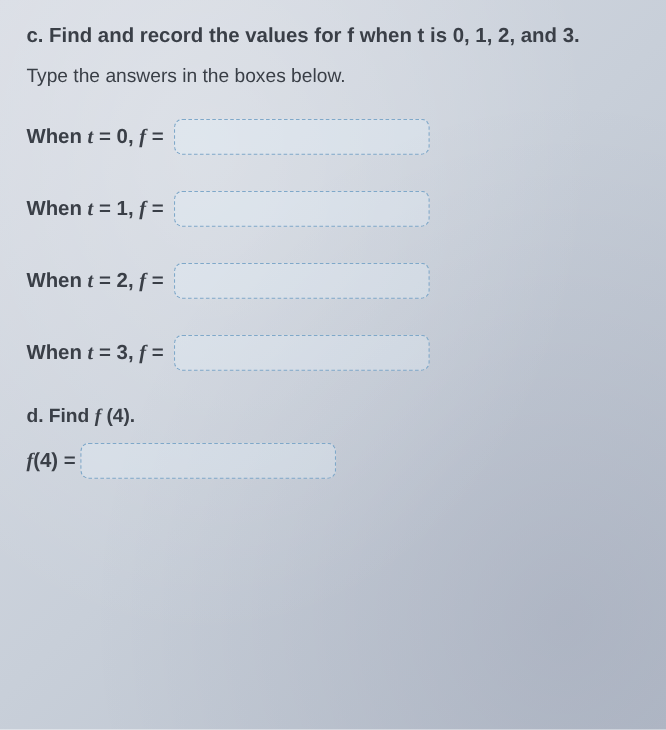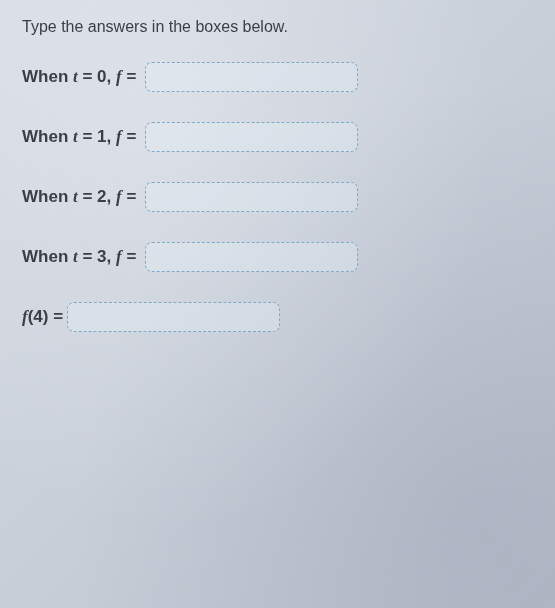--- a/index.html
+++ b/index.html
@@ -80,20 +80,24 @@
     font-weight: 600;
     color: #3a3f47;
   }
   .f4-row .it { font-style: italic; font-family: "Times New Roman", Georgia, serif; font-weight: 600; }
 </style>
 </head>
 <body>
 
 <div class="content">
 
+  <div class="instr-line">
+    <span class="part-label">c.</span>
+    <span>Find and record the values for </span><span class="it">f</span><span> when </span><span class="it">t</span><span> is 0, 1, 2, and 3.</span>
+  </div>
 
   <div class="sub-instr">Type the answers in the boxes below.</div>
 
   <div class="row">
     <span class="txt">When </span>
       <span class="it">t</span>
       <span class="txt"> = 0, </span>
       <span class="it">f</span>
       <span class="txt"> = </span>
     <input type="text" class="answer-box" value="" style="">
@@ -120,20 +124,24 @@
   <div class="row">
     <span class="txt">When </span>
       <span class="it">t</span>
       <span class="txt"> = 3, </span>
       <span class="it">f</span>
       <span class="txt"> = </span>
     <input type="text" class="answer-box" value="" style="">
   </div>
 
   <div class="section-d">
+    <div class="d-title">
+      <span class="part-label">d.</span>
+      <span>Find </span><span class="it">f</span><span> (4).</span>
+    </div>
     <div class="f4-row">
       <span class="it">f</span>
         <span class="txt"> (4) = </span>
       <input type="text" class="answer-box" value="" style="">
     </div>
   </div>
 
 </div>
 
 </body></html>

